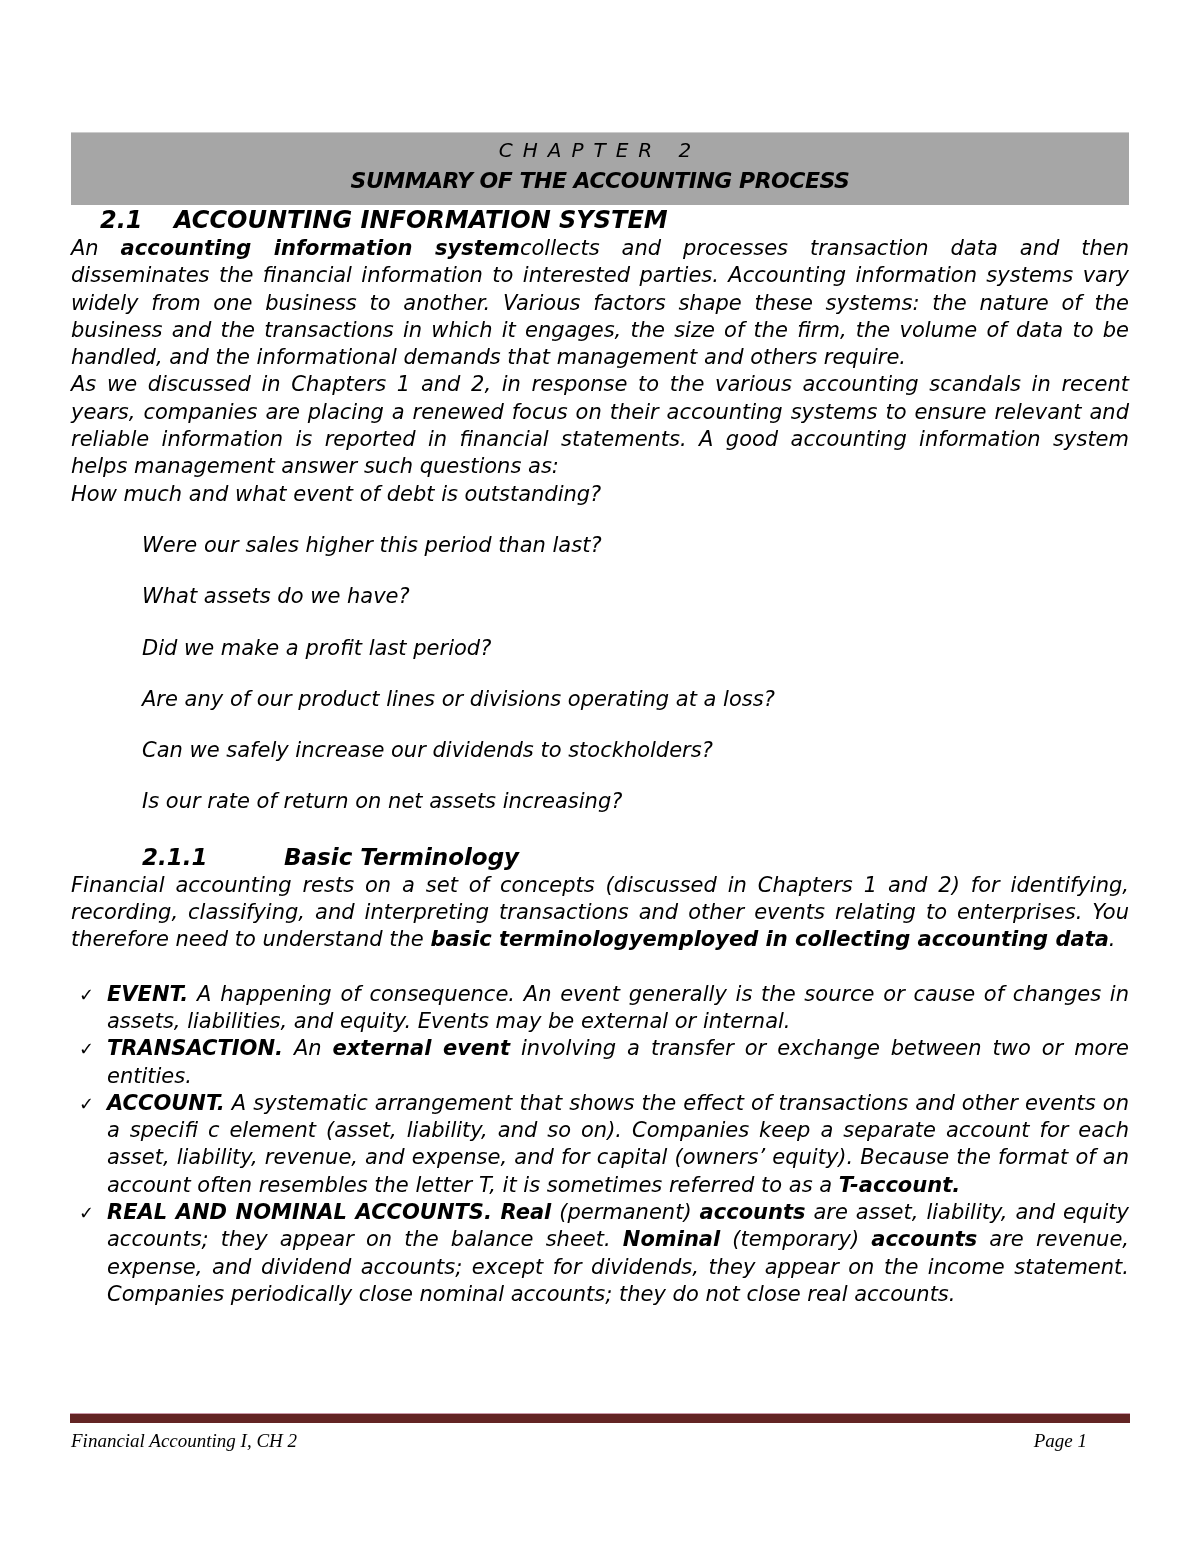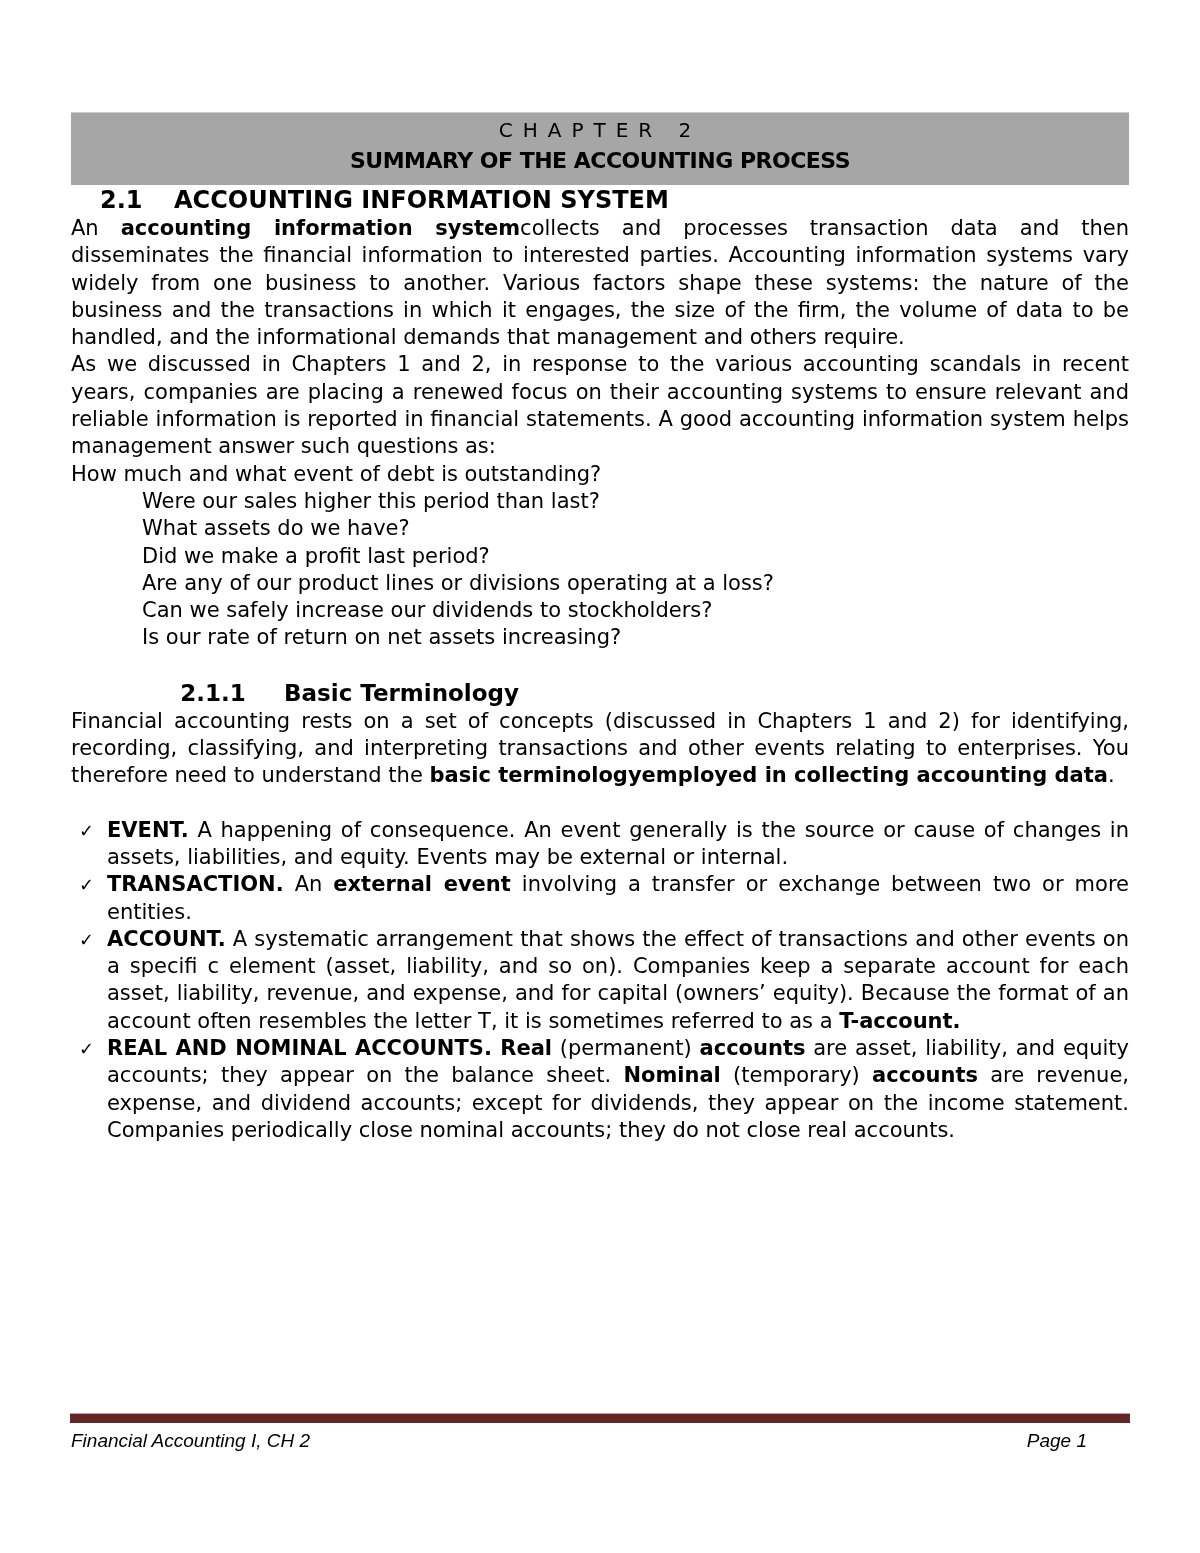--- a/index.html
+++ b/index.html
@@ -1,33 +1,33 @@
 <!DOCTYPE html>
 <html><head>
 <meta charset="utf-8">
 <style>
   html, body { margin: 0; padding: 0; background: #ffffff; }
   body { width: 1200px; height: 1553px; position: relative; overflow: hidden;
          font-family: "DejaVu Sans", sans-serif; color: #000; }
-  .page { position: absolute; left: 71px; top: 112px; width: 1058px; }
+  .page { position: absolute; left: 71px; top: 132px; width: 1058px; font-style: italic; }
   .banner { background: #a6a6a6; height: 72px; text-align: center; border-top: 1px solid #ccc; }
   .chap { font-size: 20px; letter-spacing: 10px; padding-top: 4px; line-height: 26px; }
   .main-title { font-size: 22px; font-weight: bold; line-height: 36px; letter-spacing: -0.5px; }
   .h2 { font-size: 24px; font-weight: bold; margin-top: 0; line-height: 30px; }
   .h2 .num { display: inline-block; width: 74px; padding-left: 29px; }
   .h3 { font-size: 23px; font-weight: bold; margin-top: 26px; line-height: 30px; }
-  .h3 .num { display: inline-block; width: 142px; padding-left: 71px; text-align: center; }
+  .h3 .num { display: inline-block; width: 142px; padding-left: 71px; }
   p { margin: 0; font-size: 21px; line-height: 27.3px; text-align: justify; }
-  .q { padding-left: 71px; text-align: left; }
+  .q { padding-left: 71px; text-align: left; margin-top: 24px; }
   .q0 { text-align: left; }
   ul.terms { list-style: none; margin: 27px 0 0 0; padding: 0; }
   ul.terms li { position: relative; padding-left: 36px; font-size: 21px; line-height: 27.3px; text-align: justify; }
   ul.terms li .chk { position: absolute; left: 8px; top: 0; font-size: 18px; }
   .rule { position: absolute; left: 70px; top: 1413px; width: 1060px; height: 9px; background: #632423; border-top: 1px solid #c9a; }
-  .footer { position: absolute; left: 71px; top: 1430px; width: 1016px; font-family: Liberation Sans, sans-serif; font-style: italic; font-size: 19px; }
+  .footer { position: absolute; left: 71px; top: 1430px; width: 1016px; font-family: Liberation Serif, serif; font-style: italic; font-size: 19px; }
   .footer .right { position: absolute; right: 0; top: 0; }
 </style>
 </head>
 <body>
 
 <div class="page">
   <div class="banner">
     <div class="chap">CHAPTER 2</div>
     <div class="main-title">SUMMARY OF THE ACCOUNTING PROCESS</div>
   </div>

